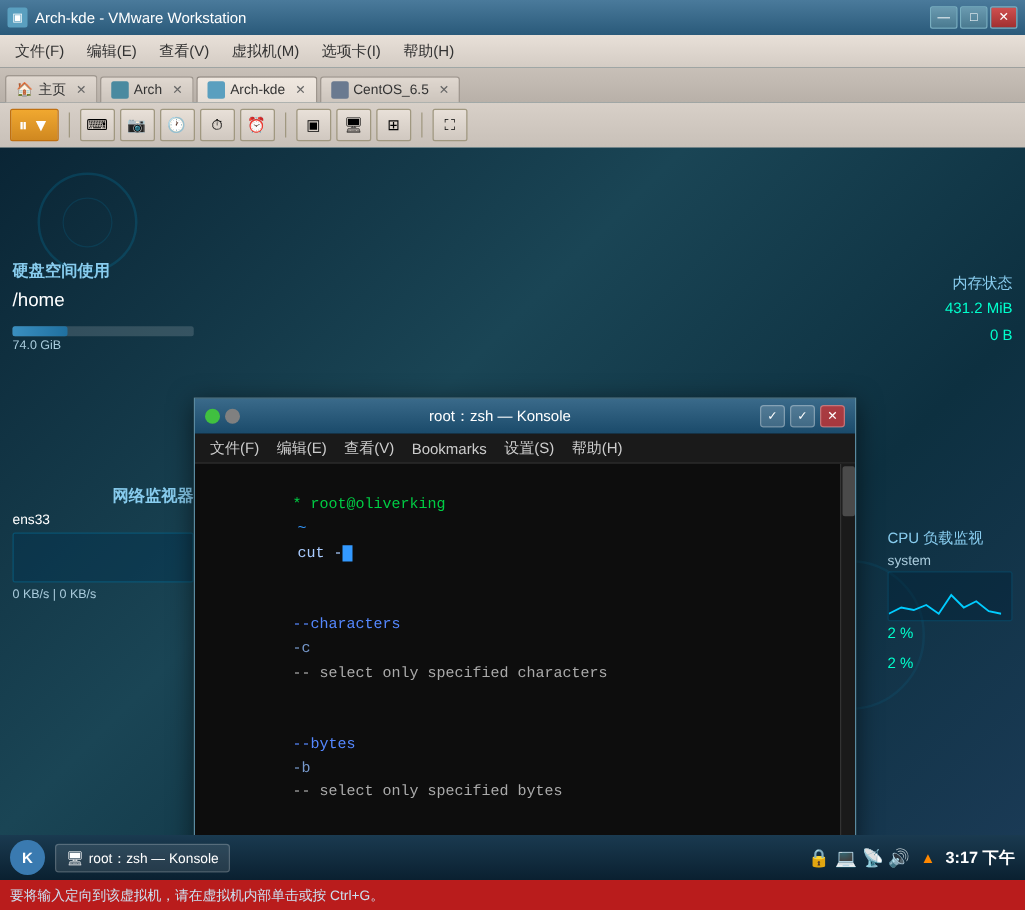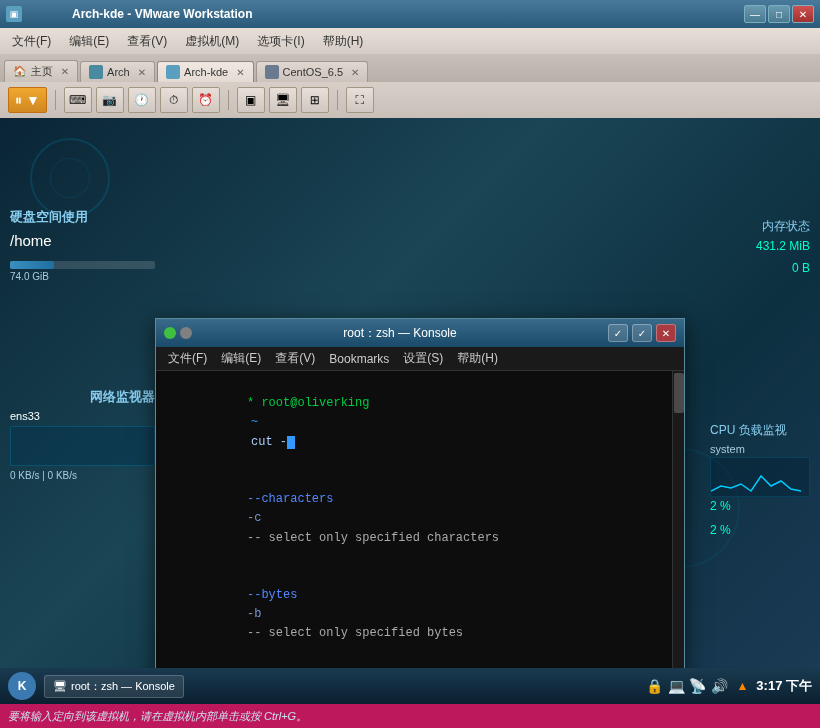--- a/index.html
+++ b/index.html
@@ -20,21 +20,21 @@
 
     
     .title-bar {
       position: absolute; top: 0; left: 0; right: 0; height: 28px;
       background: linear-gradient(to bottom, #4a7a9b, #2a5a7a);
       display: flex; align-items: center; justify-content: space-between;
       padding: 0 6px; z-index: 100;
     }
     .title-bar-left { display: flex; align-items: center; gap: 6px; }
     .title-bar-icon { width: 16px; height: 16px; background: #5a9fbf; border-radius: 2px; display: flex; align-items: center; justify-content: center; }
-    .title-text { color: white; font-size: 12px; font-weight: bold; margin-left: 44px; }
+    .title-text { color: white; font-size: 12px; font-weight: normal; }
     .title-bar-controls { display: flex; gap: 2px; }
     .title-btn { width: 22px; height: 18px; border: 1px solid #7aafc0; border-radius: 2px; cursor: pointer; display: flex; align-items: center; justify-content: center; font-size: 10px; color: white; }
     .title-btn.minimize { background: linear-gradient(to bottom, #6a9ab0, #4a7a90); }
     .title-btn.maximize { background: linear-gradient(to bottom, #6a9ab0, #4a7a90); }
     .title-btn.close { background: linear-gradient(to bottom, #d05050, #a03030); }
 
     
     .menu-bar {
       position: absolute; top: 28px; left: 0; right: 0; height: 26px;
       background: linear-gradient(to bottom, #e8e0d8, #d4ccc4);
@@ -67,22 +67,22 @@
       background: linear-gradient(to bottom, #d8d0c8, #c8c0b8);
       display: flex; align-items: center; padding: 0 8px; gap: 4px; z-index: 100;
     }
     .toolbar-btn { width: 28px; height: 26px; background: linear-gradient(to bottom, #e8e0d8, #d0c8c0); border: 1px solid #a09880; border-radius: 2px; cursor: pointer; display: flex; align-items: center; justify-content: center; font-size: 12px; }
     .toolbar-pause { background: linear-gradient(to bottom, #f0a830, #d08820); border-color: #c07010; color: white; font-size: 14px; padding: 0 6px; width: auto; }
     .toolbar-sep { width: 1px; height: 20px; background: #a09880; margin: 0 4px; }
 
     
     .status-bar {
       position: absolute; bottom: 0; left: 0; right: 0; height: 24px;
-      background: #be185d; display: flex; align-items: center; padding: 0 8px;
-      font-size: 11px; color: #cce0f0; z-index: 100; font-style: italic;
+      background: #b91c1c; display: flex; align-items: center; padding: 0 8px;
+      font-size: 11px; color: #cce0f0; z-index: 100;
     }
 
     
     .taskbar {
       position: absolute; bottom: 24px; left: 0; right: 0; height: 36px;
       background: linear-gradient(to bottom, #1a3a50, #0a2030);
       display: flex; align-items: center; justify-content: space-between;
       padding: 0 8px; z-index: 100;
     }
     .taskbar-left { display: flex; align-items: center; gap: 8px; }
@@ -119,21 +119,21 @@
       height: 24px; background: #1a1a1a; display: flex; align-items: center; padding: 0 6px; gap: 2px;
       border-bottom: 1px solid #333;
     }
     .konsole-menu { color: #ccc; font-size: 12px; padding: 2px 6px; cursor: pointer; }
 
     .konsole-content {
       flex: 1; background: #0d0d0d; overflow: hidden; position: relative;
       display: flex;
     }
     .konsole-terminal {
-      flex: 1; padding: 4px 19px; font-family: 'Courier New', monospace; font-size: 12px;
+      flex: 1; padding: 4px 6px; font-family: 'Courier New', monospace; font-size: 12px;
       color: #ccc; overflow-y: auto; position: relative;
     }
     .konsole-scrollbar {
       width: 12px; background: #1a1a1a; border-left: 1px solid #333;
     }
     .konsole-scrollbar-thumb {
       width: 10px; height: 40px; background: #4a4a4a; border-radius: 2px; margin: 2px auto; cursor: pointer;
     }
 
     .term-line { white-space: pre; line-height: 1.6; }

